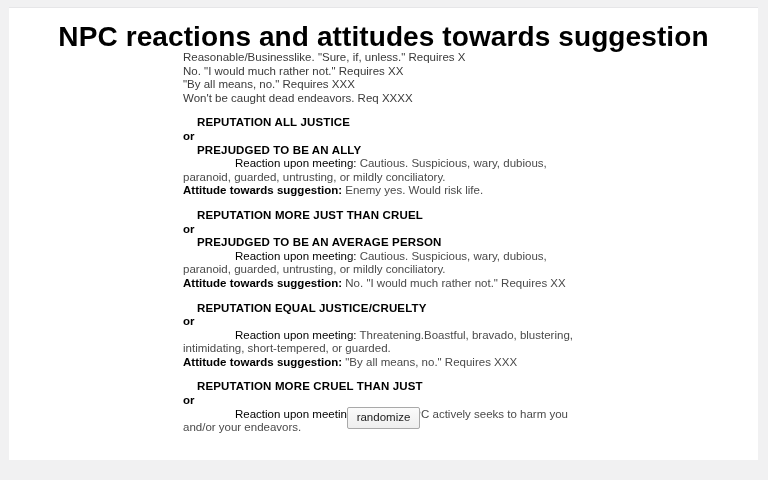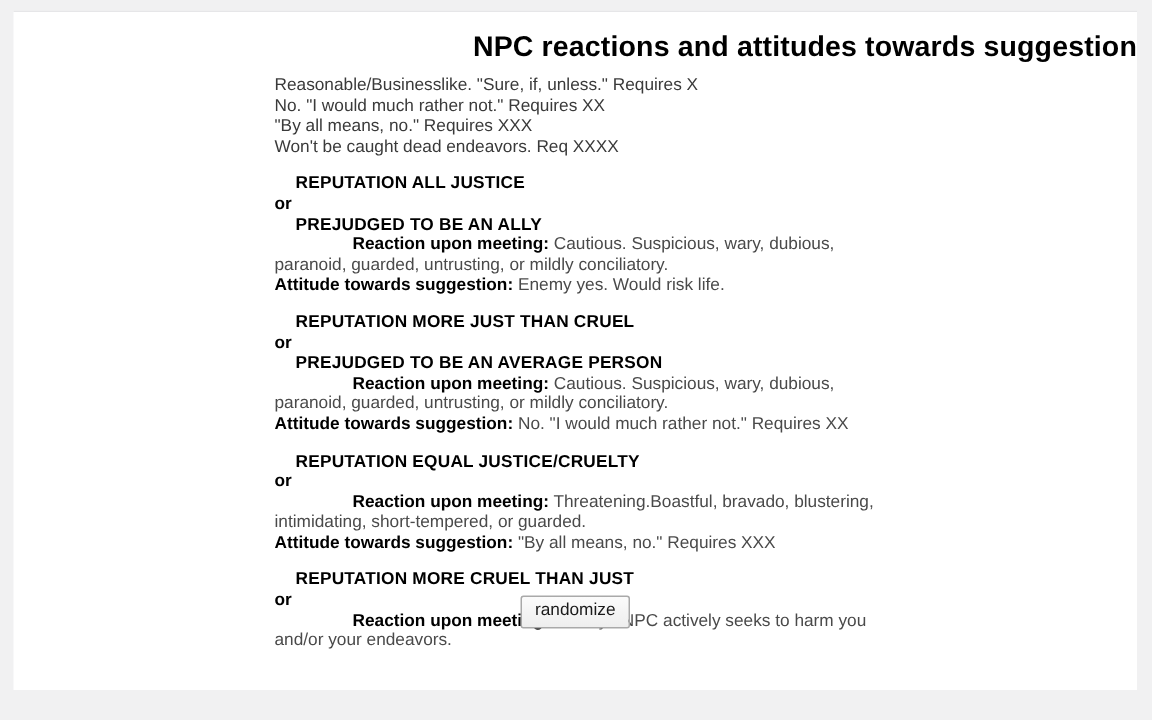--- a/index.html
+++ b/index.html
@@ -29,22 +29,22 @@
     position: relative;
     width: 100%;
     height: 100%;
   }
 
   .title {
     position: absolute;
     left: 0;
     top: 13px;
     width: 100%;
-    text-align: right;
-    font-size: 19px;
+    text-align: center;
+    font-size: 28px;
     font-weight: bold;
     color: #000000;
     letter-spacing: 0.1px;
     font-family: "Liberation Sans", sans-serif;
   }
 
   .body-col {
     position: absolute;
     left: 174px;
     top: 43px;
@@ -79,38 +79,38 @@
     font-weight: bold;
     color: #000000;
   }
 
   .reaction-line {
     text-indent: 28px;
     color: #4a4a4a;
   }
 
   .reaction-line .lbl {
-    font-weight: bold;
+    font-weight: normal;
     color: #000000;
     padding-left: 24px;
   }
 
   .attitude-line {
     color: #4a4a4a;
   }
 
   .attitude-line .lbl {
     font-weight: bold;
     color: #000000;
   }
 
   .btn-wrap {
     position: absolute;
     left: 0;
-    top: 389px;
+    top: 399px;
     width: 100%;
     text-align: center;
   }
 
   .randomize-btn {
     font-family: "Liberation Sans", sans-serif;
     font-size: 11.5px;
     color: #1a1a1a;
     padding: 3px 9px 4px 9px;
     background: linear-gradient(#fbfbfb, #eeeeee);

